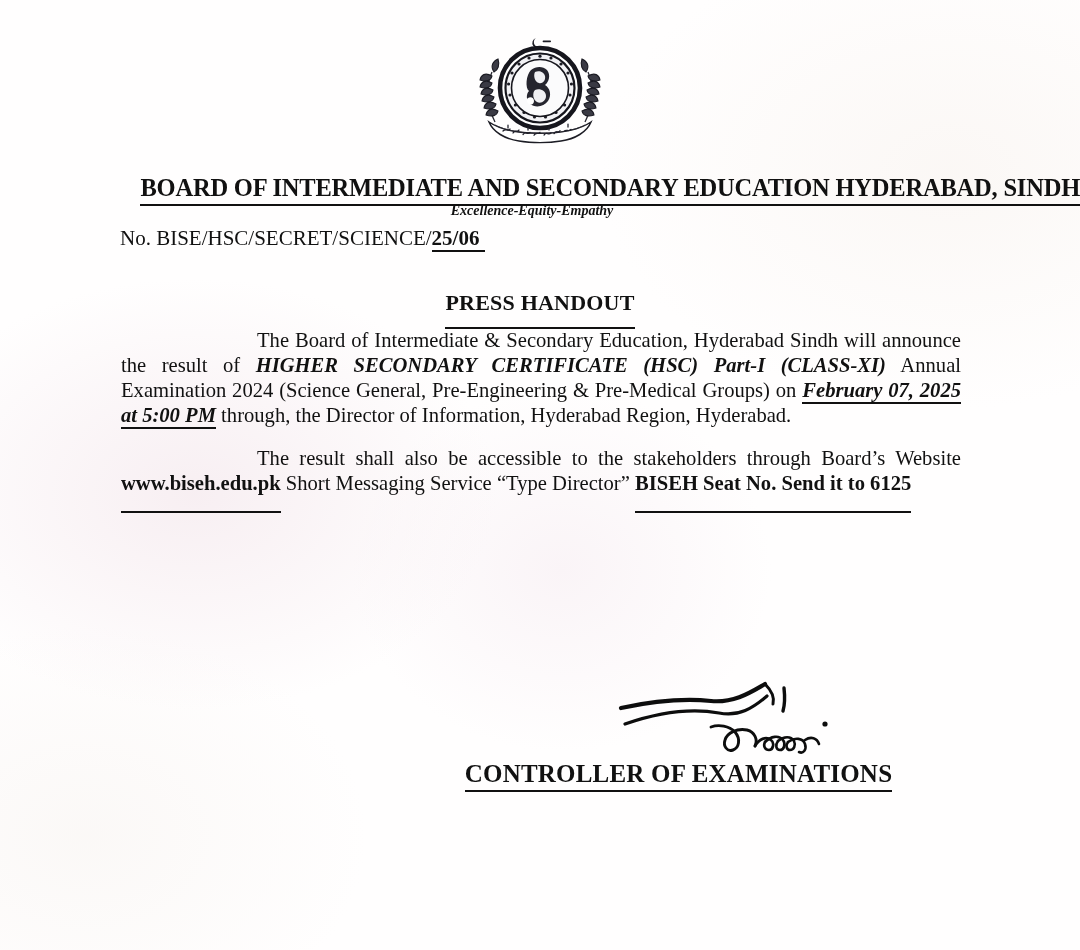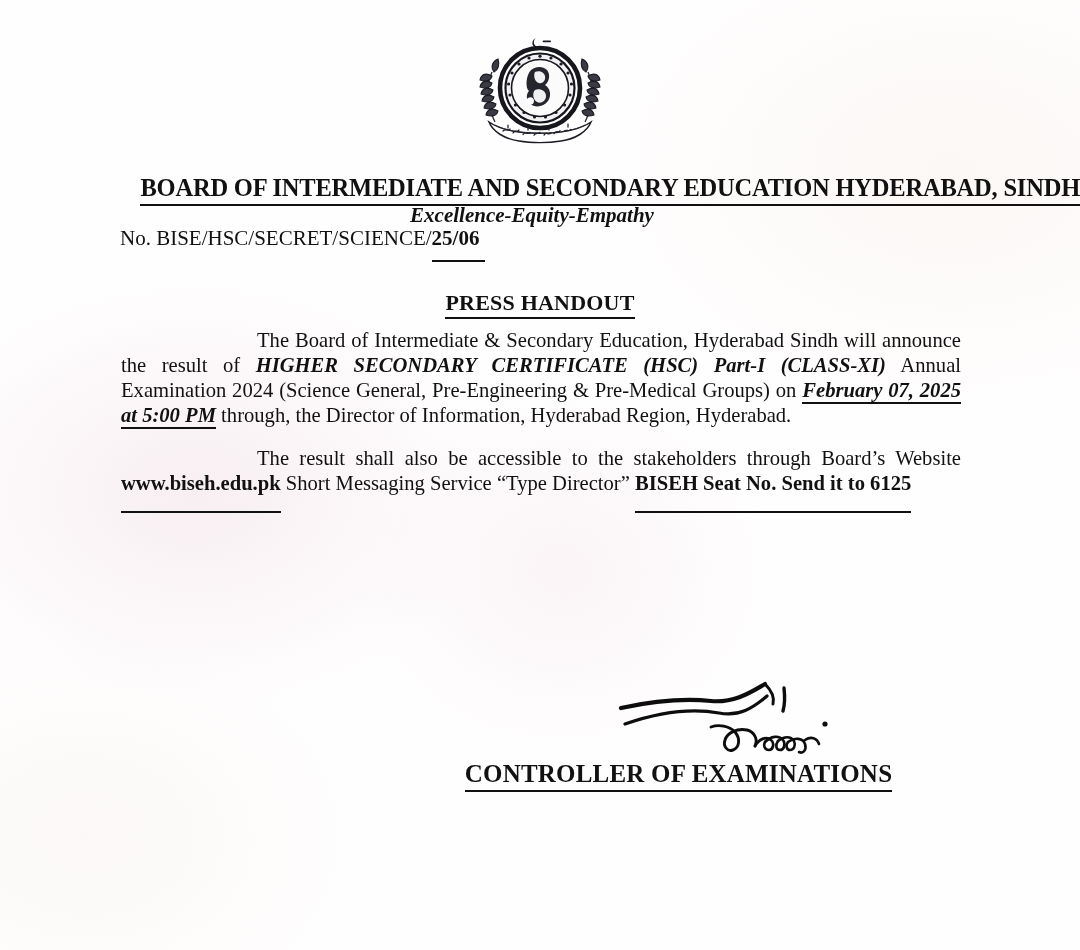--- a/index.html
+++ b/index.html
@@ -67,56 +67,56 @@
     border-bottom: 2.6px solid #111;
     padding-bottom: 3px;
   }
   .tagline {
     position: absolute;
     left: 0; right: 16px;
     top: 203px;
     text-align: center;
     font-weight: bold;
     font-style: italic;
-    font-size: 21px;
+    font-size: 14px;
   }
 
   .refline {
     position: absolute;
     top: 226px;
     left: 120px;
     right: 120px;
     display: flex;
     justify-content: space-between;
     align-items: baseline;
     font-size: 21px;
   }
   .ref-no { white-space: nowrap; }
   .ref-no b {
     font-weight: bold;
     border-bottom: 2.2px solid #111;
-    padding-bottom: 10px;
+    padding-bottom: 0;
   }
   .ref-no b::after { content: "\00a0"; }
   .date-line { white-space: nowrap; padding-right: 12px; }
   .date-line i { font-style: italic; }
 
   
   .doc-heading {
     position: absolute;
     left: 0; right: 0;
     top: 290px;
     text-align: center;
     font-weight: bold;
     font-size: 22px;
     letter-spacing: 0.2px;
   }
   .doc-heading span {
     border-bottom: 2.4px solid #111;
-    padding-bottom: 2px;
+    padding-bottom: 12px;
   }
 
   .body-block {
     position: absolute;
     left: 121px;
     width: 840px;
     top: 328px;
     font-size: 20.6px;
     line-height: 25px;
     text-align: justify;

